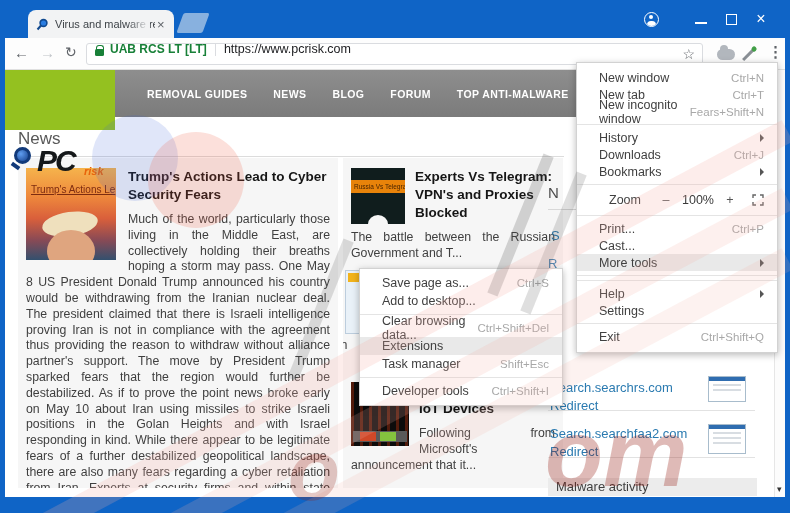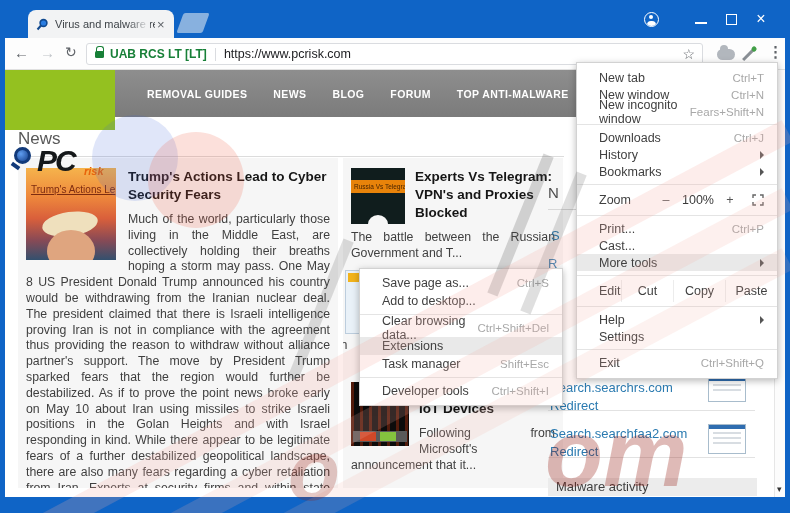--- a/index.html
+++ b/index.html
@@ -29,21 +29,21 @@
   .person:after  { content:''; position:absolute; top:8.5px; left:2px; width:9px; height:6px; border-radius:4px 4px 0 0; background:#fff; }
   .minbar { width:12px; height:2px; background:#fff; margin-top:8px;}
   .maxbox { width:11px; height:11px; border:1.6px solid #fff; }
   .closex { color:#fff; font-size:16px; line-height:1; }
 
   
   .toolbar { position:absolute; left:5px; top:38px; width:780px; height:32px; background:#fdfdfd;
              border-bottom:1px solid #e0e0e0; }
   .navbtn { position:absolute; top:6px; font-size:15px; color:#5f6368; }
   .omnibox { position:absolute; left:81px; top:5px; width:617px; height:22px; background:#fff;
-             border:1px solid #dadce0; border-radius:3px; display:flex; align-items:center; padding:0 26px 0 8px; }
+             border:1px solid #dadce0; border-radius:3px; display:flex; align-items:flex-end; padding:0 26px 8px 8px; }
   .lock { width:9px; height:7px; background:#188038; border-radius:1.5px; position:relative; margin-right:6px; flex:0 0 auto;}
   .lock:before { content:''; position:absolute; top:-4.5px; left:1.2px; width:6px; height:6px;
                  border:1.5px solid #188038; border-bottom:none; border-radius:3px 3px 0 0; }
   .sec-label { font-size:12px; font-weight:bold; color:#188038; white-space:nowrap; }
   .url-sep { width:1px; height:13px; background:#dadce0; margin:0 8px; }
   .url-text { font-size:12.5px; color:#202124; white-space:nowrap; }
   .star { position:absolute; right:7px; top:2px; font-size:14px; color:#5f6368; }
   .ext-cloud { position:absolute; left:712px; top:11px; width:18px; height:11px; background:#a5abb3; border-radius:6px; opacity:.85;}
   .ext-cloud:before { content:''; position:absolute; left:3px; top:-4px; width:8px; height:8px; border-radius:50%; background:#a5abb3; }
   .ext-wand { position:absolute; left:742px; top:9px; width:2.5px; height:15px; background:#8a8f95; transform:rotate(45deg); }
@@ -116,21 +116,21 @@
   .submenu { position:absolute; left:359px; top:268px; width:204px; background:#fff; z-index:40;
              border:1px solid #d2d2d2; box-shadow:0 2px 7px rgba(0,0,0,.28); padding:5px 0; }
   .mrow { display:flex; align-items:center; height:17px; padding:0 13px 0 22px; font-size:12.5px; color:#404040; }
   .menu .mrow { height:17px; }
   .submenu .mrow { height:18px; }
   .sc { margin-left:auto; color:#a8a8a8; font-size:11.5px; }
   .arr { margin-left:auto; width:0; height:0; border-left:4px solid #555;
          border-top:4px solid transparent; border-bottom:4px solid transparent; }
   .msep { height:1px; background:#e4e4e4; margin:4px 0; }
   .hl { background:#e9e9e9; }
-  .zrow { height:22px; display:flex; align-items:center; padding:0 13px 0 22px; font-size:12.5px; color:#404040; }
+  .zrow { height:22px; display:flex; align-items:center; padding:0 13px 0 32px; font-size:12.5px; color:#404040; }
   .zctl { color:#555; width:24px; text-align:center; }
   .zval { width:40px; text-align:center; color:#3a3a3a; }
   .zfs { margin-left:10px; display:flex; }
   .erow { height:22px; display:flex; align-items:stretch; padding-left:22px; font-size:12.5px; color:#404040; }
   .erow .lbl { flex:1; display:flex; align-items:center; }
   .ecell { flex:0 0 52px; display:flex; align-items:center; justify-content:center; border-left:1px solid #ececec; }
 
   
   .wm { position:absolute; z-index:60; pointer-events:none; }
   .wm-c1 { left:92px; top:115px; width:86px; height:86px; border-radius:50%; background:rgba(60,100,215,.16); }
@@ -263,39 +263,39 @@
     <div class="sb-hr" style="top:273px;"></div>
     <div class="malware-bar">Malware activity</div>
   </div>
 
   <div class="scrollbar">
     <span class="scroll-arrow">▾</span>
   </div>
 
   <div class="menu">
     <div class="mrow">
+      <span>New window</span>
+      <span class="sc">Ctrl+N</span>
+    </div>
+    <div class="mrow">
       <span>New tab</span>
       <span class="sc">Ctrl+T</span>
     </div>
     <div class="mrow">
-      <span>New window</span>
-      <span class="sc">Ctrl+N</span>
-    </div>
-    <div class="mrow">
       <span>New incognito window</span>
       <span class="sc">Fears+Shift+N</span>
     </div>
     <div class="msep"></div>
     <div class="mrow">
+      <span>History</span>
+      <span class="arr"></span>
+    </div>
+    <div class="mrow">
       <span>Downloads</span>
       <span class="sc">Ctrl+J</span>
-    </div>
-    <div class="mrow">
-      <span>History</span>
-      <span class="arr"></span>
     </div>
     <div class="mrow">
       <span>Bookmarks</span>
       <span class="arr"></span>
     </div>
     <div class="msep"></div>
     <div class="zrow">
       <span>Zoom</span>
       <span style="margin-left:auto;" class="zctl">–</span>
       <span class="zval">100%</span>
@@ -312,26 +312,20 @@
       <span class="sc">Ctrl+P</span>
     </div>
     <div class="mrow">
       <span>Cast...</span>
     </div>
     <div class="mrow hl">
       <span>More tools</span>
       <span class="arr"></span>
     </div>
     <div class="msep"></div>
-    <div class="erow">
-      <span class="lbl">Edit</span>
-      <span class="ecell">Cut</span>
-      <span class="ecell">Copy</span>
-      <span class="ecell">Paste</span>
-    </div>
     <div class="msep"></div>
     <div class="mrow">
       <span>Help</span>
       <span class="arr"></span>
     </div>
     <div class="mrow">
       <span>Settings</span>
     </div>
     <div class="msep"></div>
     <div class="mrow">

